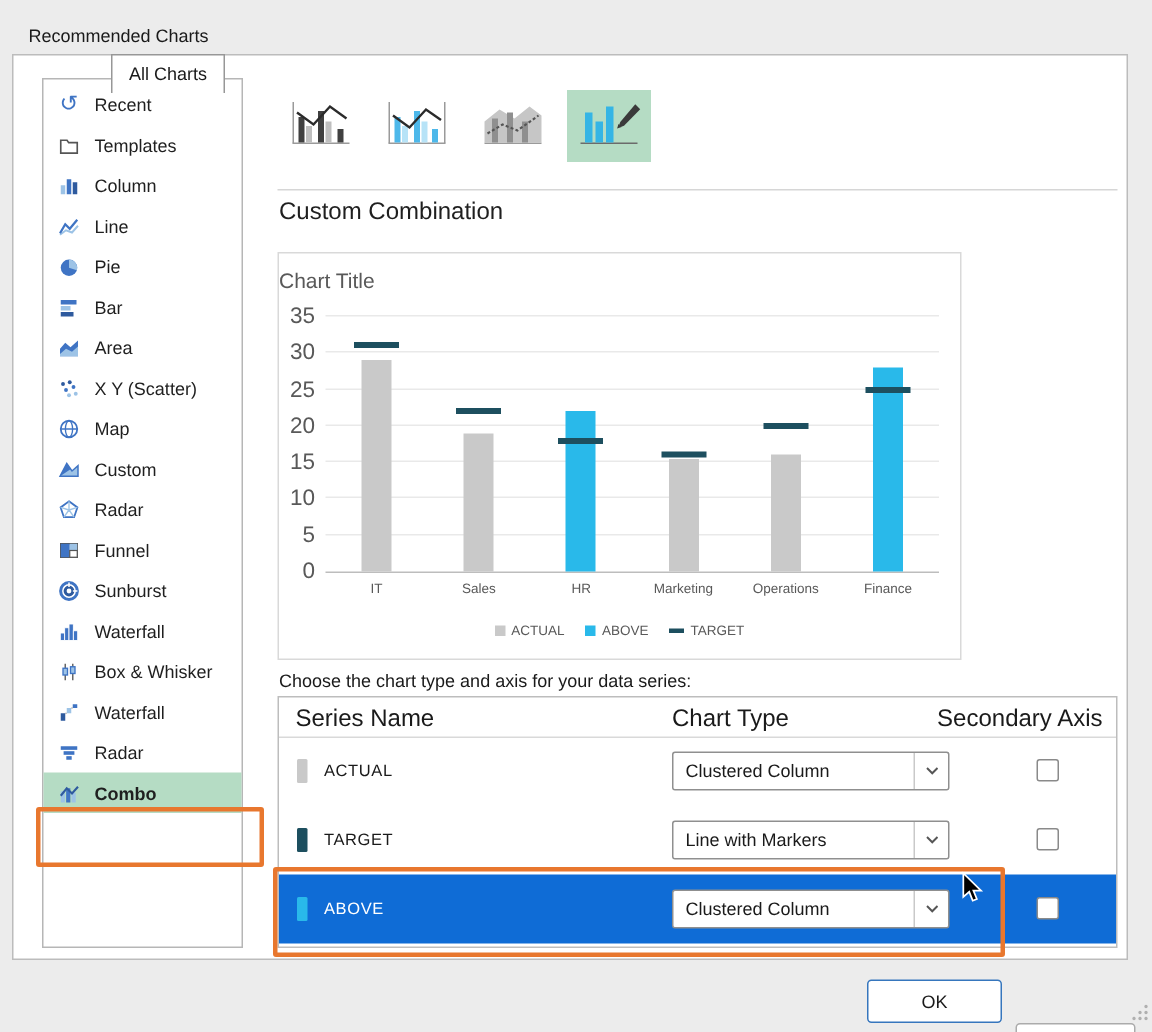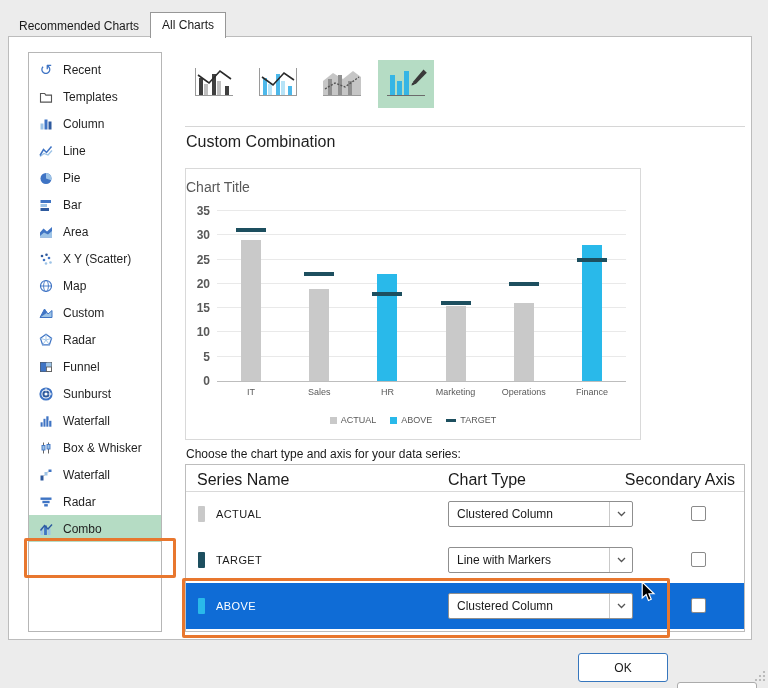--- a/index.html
+++ b/index.html
@@ -1,20 +1,20 @@
 <!DOCTYPE html>
 <html><head>
 <meta charset="utf-8">
 <style>
   html,body{margin:0;padding:0;}
   body{background:#ececec;font-family:"Liberation Sans",sans-serif;-webkit-font-smoothing:antialiased;}
   .root{position:relative;width:768px;height:688px;background:#ececec;overflow:hidden;}
 
   
-  .tabs{position:absolute;left:8px;top:12px;display:flex;align-items:flex-end;z-index:4;}
+  .tabs{position:absolute;left:8px;top:12px;display:flex;align-items:flex-end;z-index:4;flex-direction:column;}
   .tab{font-size:12px;color:#1a1a1a;height:24px;line-height:24px;padding:0 11px;white-space:nowrap;}
   .tab.active{background:#fff;border:1px solid #979797;border-bottom:none;height:25px;line-height:25px;z-index:5;}
 
   
   .panel{position:absolute;left:8px;top:36px;width:744px;height:604px;background:#fff;border:1px solid #bcbcbc;box-sizing:border-box;}
 
   
   .sidebar{position:absolute;left:28px;top:52px;width:134px;height:580px;background:#fff;border:1px solid #b6b6b6;box-sizing:border-box;padding-top:3px;z-index:2;}
   .sb-item{display:flex;align-items:center;gap:9px;height:27px;padding-left:9px;font-size:12px;color:#1f1f1f;box-sizing:border-box;}
   .sb-item.selected{padding-left:9px;}
@@ -32,21 +32,21 @@
 
   
   .chart-box{position:absolute;left:185px;top:168px;width:456px;height:272px;background:#fff;border:1px solid #d9d9d9;box-sizing:border-box;z-index:2;}
   .chart-title{position:absolute;left:0;right:0;top:10px;text-align:left;font-size:14px;color:#595959;}
   .chart-plot{position:absolute;left:31px;top:42px;width:409px;height:170px;border-bottom:1px solid #bdbdbd;}
   .gridline{position:absolute;left:0;right:0;height:1px;background:#e9e9e9;}
   .slot{position:absolute;top:0;bottom:0;}
   .bar{position:absolute;left:50%;transform:translateX(-50%);bottom:0;width:20px;}
   .target-dash{position:absolute;left:50%;transform:translateX(-50%);width:30px;height:4px;}
   .y-labels{position:absolute;left:2px;top:42px;width:25px;height:170px;}
-  .y-label{position:absolute;right:3px;font-size:12px;color:#595959;transform:translateY(50%);line-height:1;font-weight:bold;}
+  .y-label{position:absolute;right:3px;font-size:15px;color:#595959;transform:translateY(50%);line-height:1;}
   .x-labels{position:absolute;left:31px;top:218px;width:409px;display:flex;}
   .x-label{flex:1;text-align:center;font-size:9px;color:#595959;}
   .legend{position:absolute;left:0;right:0;top:246px;display:flex;justify-content:center;align-items:center;gap:14px;font-size:9px;color:#595959;}
   .legend-item{display:flex;align-items:center;gap:4px;}
   .legend-swatch-square{width:7px;height:7px;display:inline-block;}
   .legend-swatch-dash{width:10px;height:3px;display:inline-block;}
 
   .prompt{position:absolute;left:186px;top:447px;font-size:12px;color:#1a1a1a;}
 
   
@@ -250,21 +250,21 @@
     <div class="sb-item">
       <span class="sb-ico">
           <svg width="14" height="14" viewBox="0 0 14 14">
             <rect x="1.5" y="2.5" width="11" height="2.4" fill="#3f74c4"></rect>
             <rect x="3.4" y="5.8" width="7.2" height="2.4" fill="#3f74c4"></rect>
             <rect x="5.2" y="9.1" width="3.6" height="2.4" fill="#3f74c4"></rect>
           </svg>
         </span>
       <span>Radar</span>
     </div>
-    <div class="sb-item selected" style="background: rgb(181, 220, 196);">
+    <div class="sb-item selected" style="background: rgb(181, 220, 196); font-weight: bold;">
       <span class="sb-ico">
           <svg width="14" height="14" viewBox="0 0 14 14">
             <rect x="1.5" y="5.5" width="2.8" height="7.5" fill="#9dc3e6"></rect>
             <rect x="5.1" y="3.5" width="2.8" height="9.5" fill="#3f74c4"></rect>
             <rect x="8.7" y="6.5" width="2.8" height="6.5" fill="#9dc3e6"></rect>
             <polyline points="1.5,8.5 5.5,3.5 9,7 13,2.5" fill="none" stroke="#2e5a9e" stroke-width="1.4"></polyline>
           </svg>
         </span>
       <span>Combo</span>
     </div>

